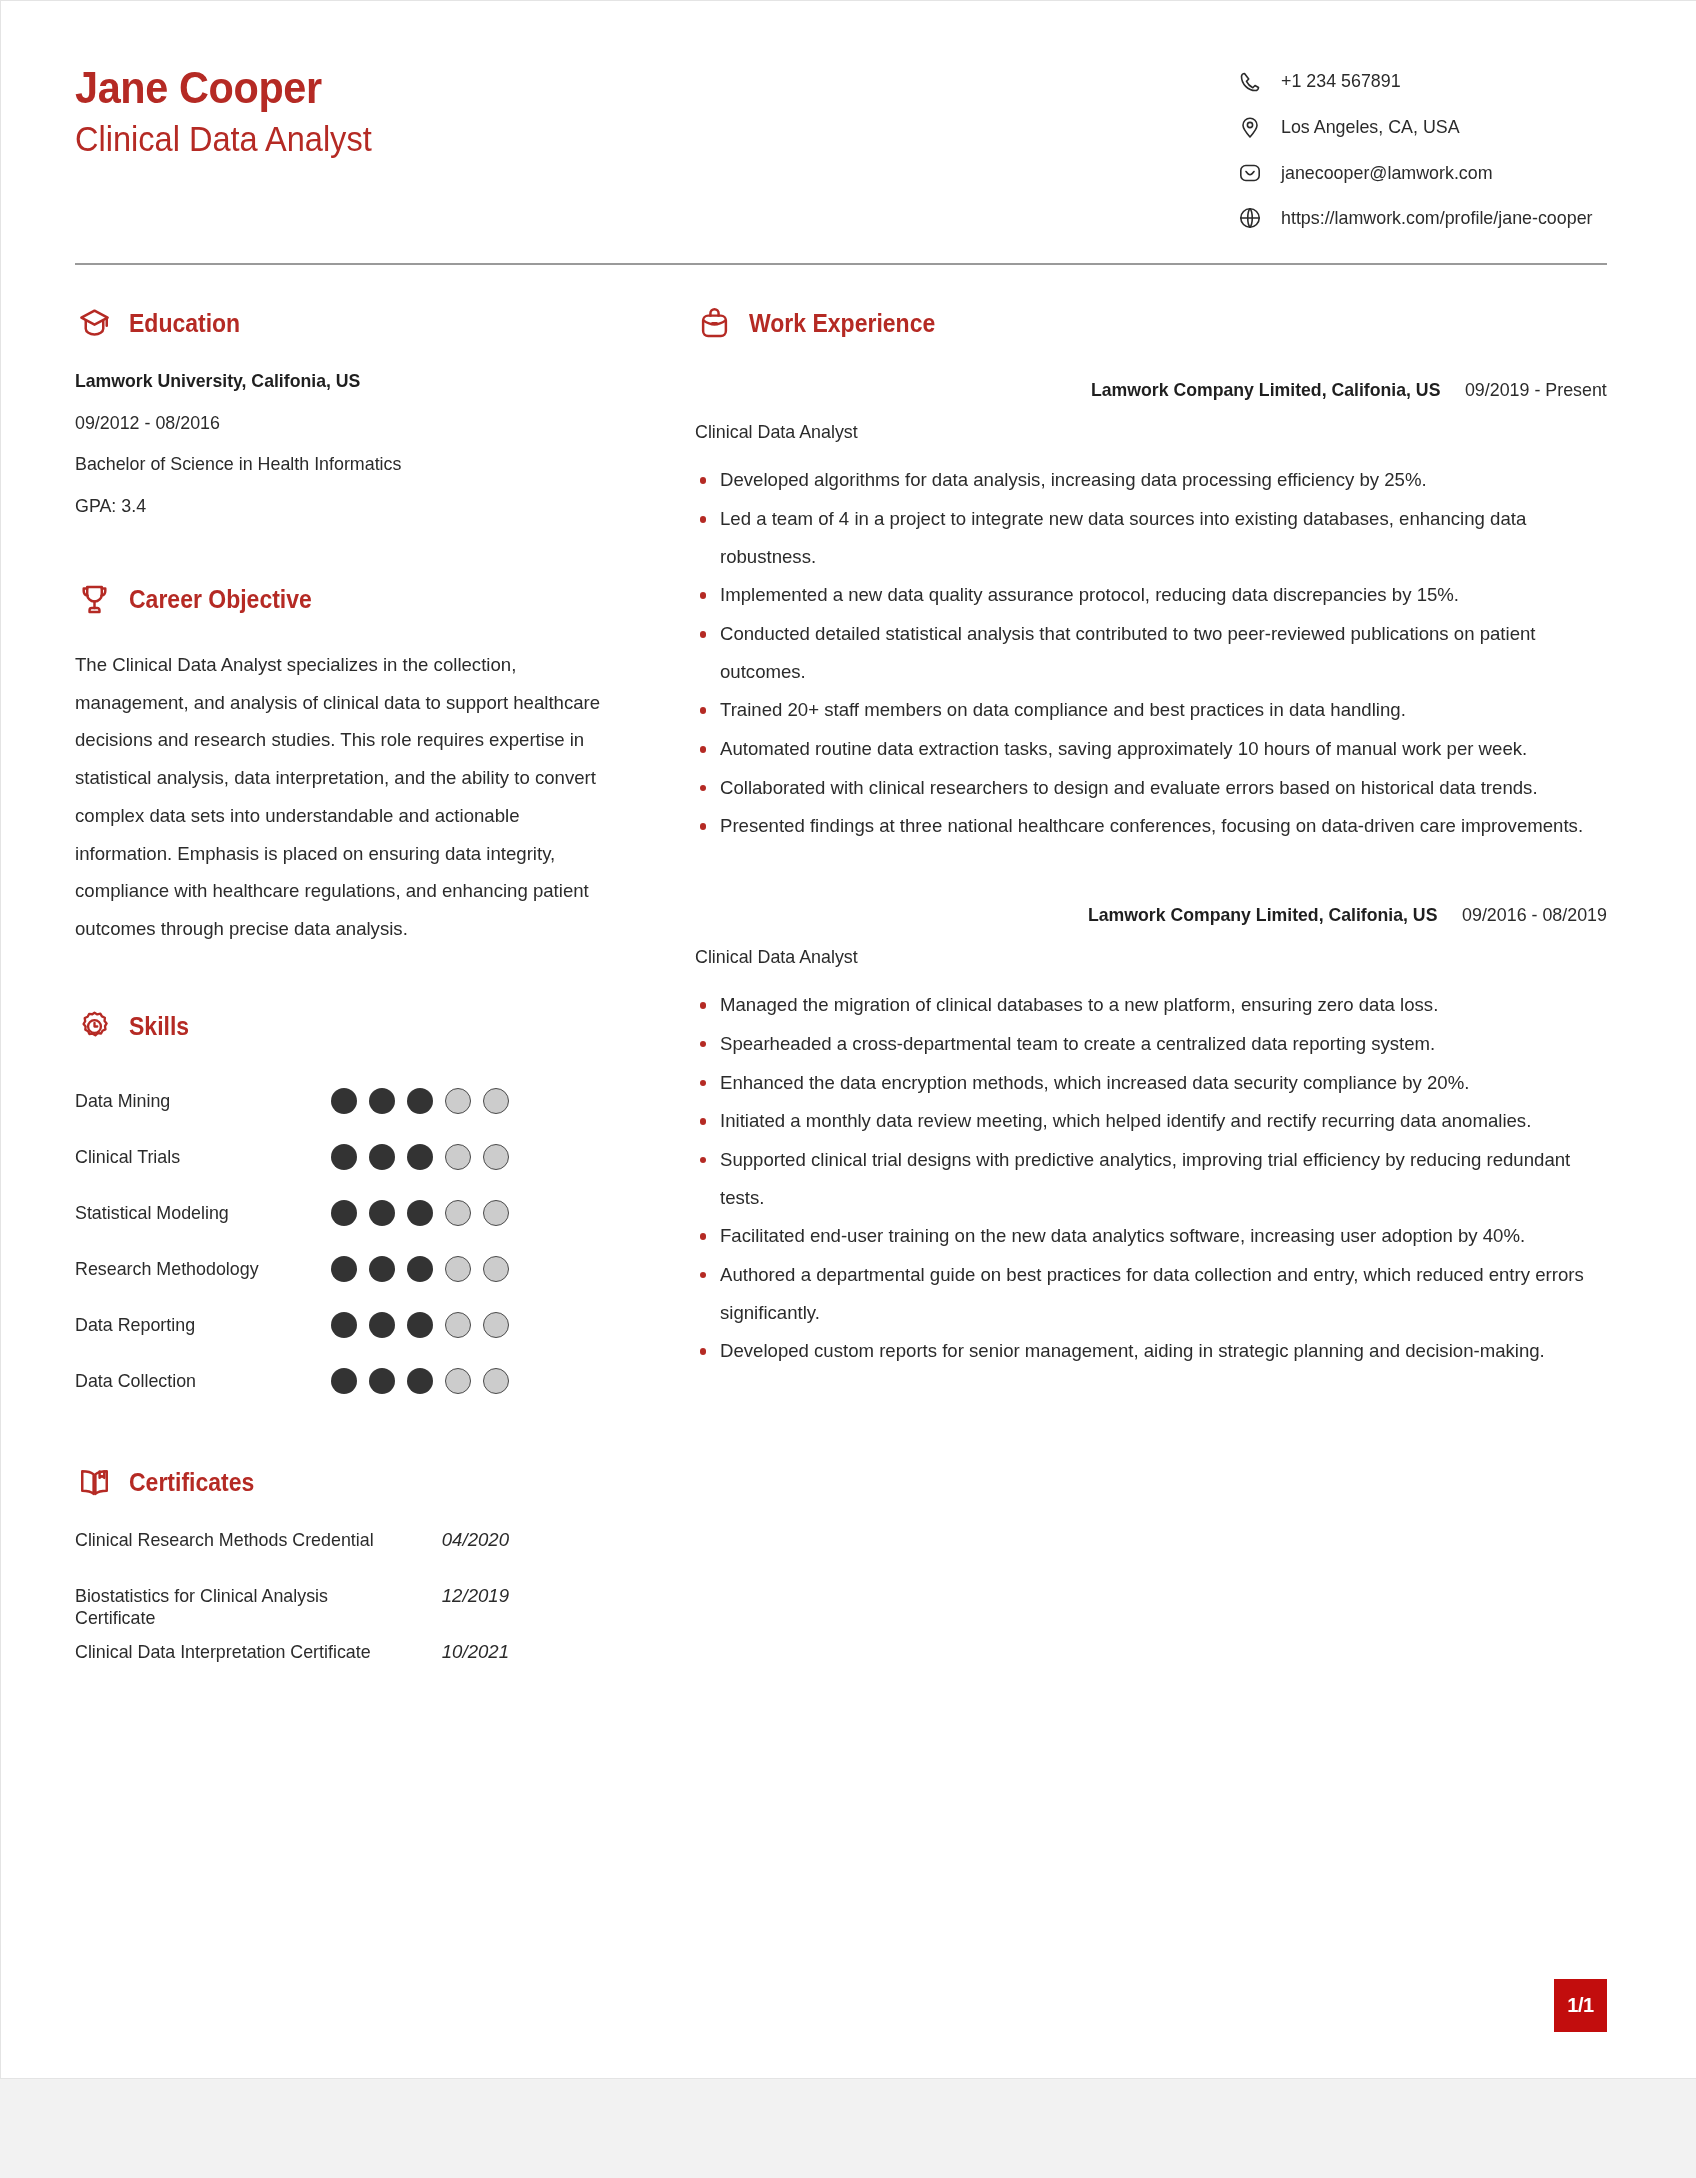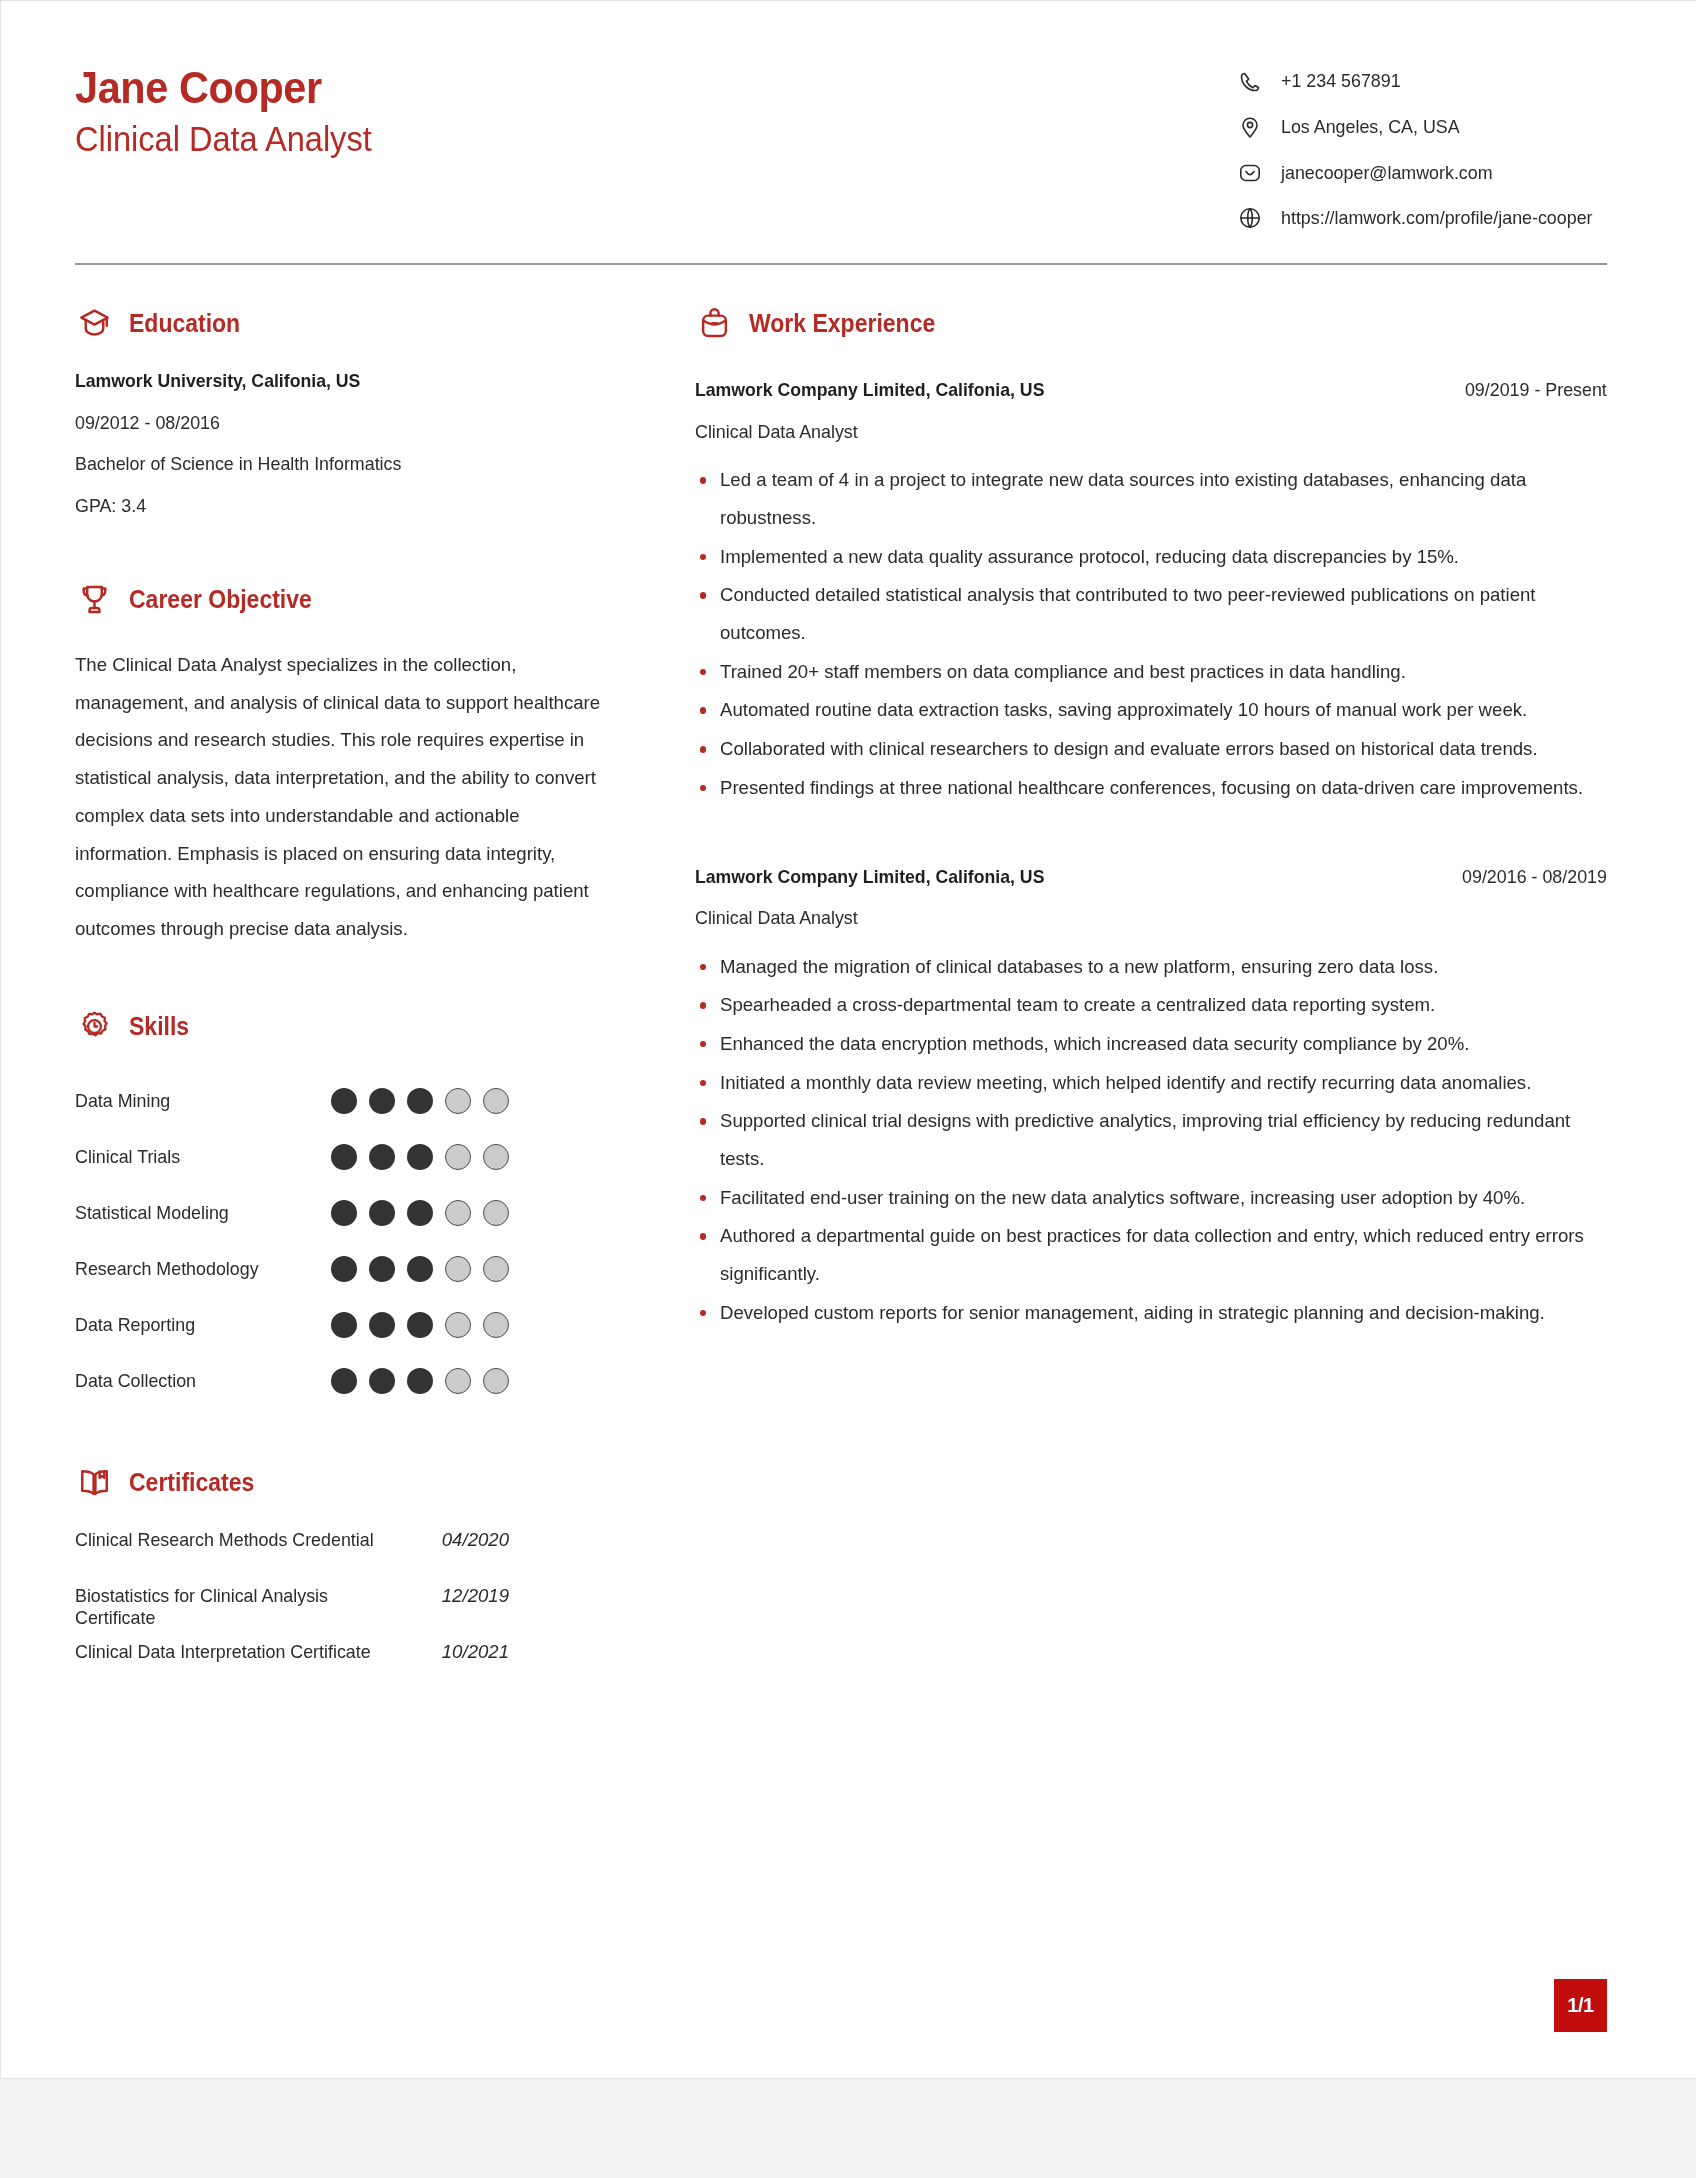--- a/index.html
+++ b/index.html
@@ -205,21 +205,21 @@
     white-space: nowrap;
     font-style: italic;
   }
 
   
   .job { margin-bottom: 3.7px; }
 
   .job-head {
     display: flex;
     align-items: baseline;
-    justify-content: space-between;
+    justify-content: flex-end;
     margin-bottom: 19.5px;
     margin-top: 36px;
   }
   .job-company {
     font-size: 18.6px;
     font-weight: 700;
     color: #1f1f1f;
     transform: scaleX(0.95);
     transform-origin: left center;
   }
@@ -501,20 +501,21 @@
           </div>
 
           <div id="jobs-list">
               <div class="job">
                 <div class="job-head">
                   <div class="job-company">Lamwork Company Limited, Califonia, US</div>
                   <div class="job-dates">09/2019 - Present</div>
                 </div>
                 <div class="job-role">Clinical Data Analyst</div>
                 <ul class="bullets">
+                  <li>Developed algorithms for data analysis, increasing data processing efficiency by 25%.</li>
                   <li>Led a team of 4 in a project to integrate new data sources into existing databases, enhancing data robustness.</li>
                   <li>Implemented a new data quality assurance protocol, reducing data discrepancies by 15%.</li>
                   <li>Conducted detailed statistical analysis that contributed to two peer-reviewed publications on patient outcomes.</li>
                   <li>Trained 20+ staff members on data compliance and best practices in data handling.</li>
                   <li>Automated routine data extraction tasks, saving approximately 10 hours of manual work per week.</li>
                   <li>Collaborated with clinical researchers to design and evaluate errors based on historical data trends.</li>
                   <li>Presented findings at three national healthcare conferences, focusing on data-driven care improvements.</li>
                 </ul>
               </div>
               <div class="job-gap"></div>

